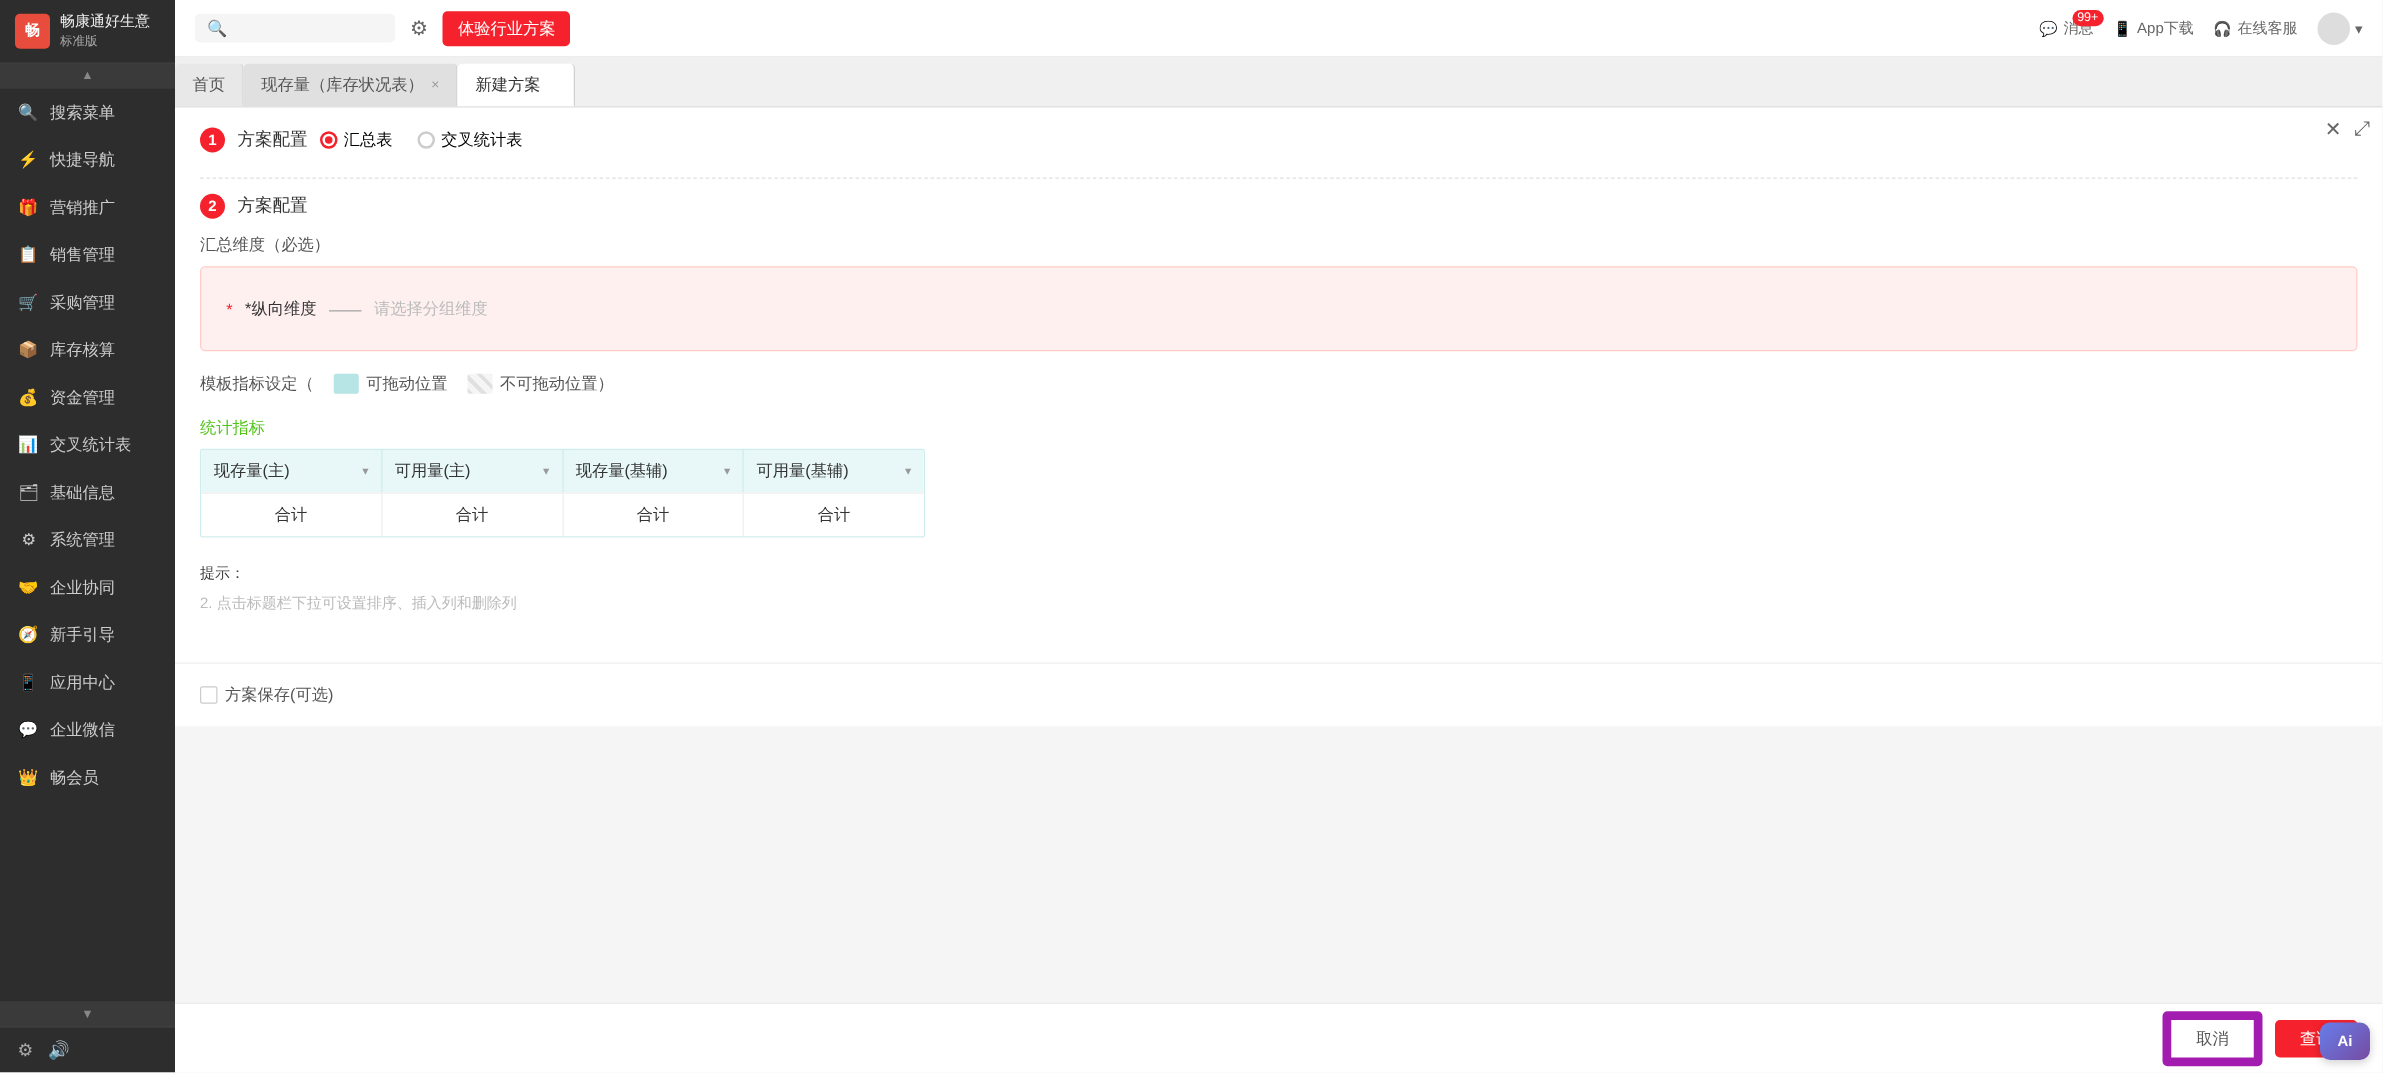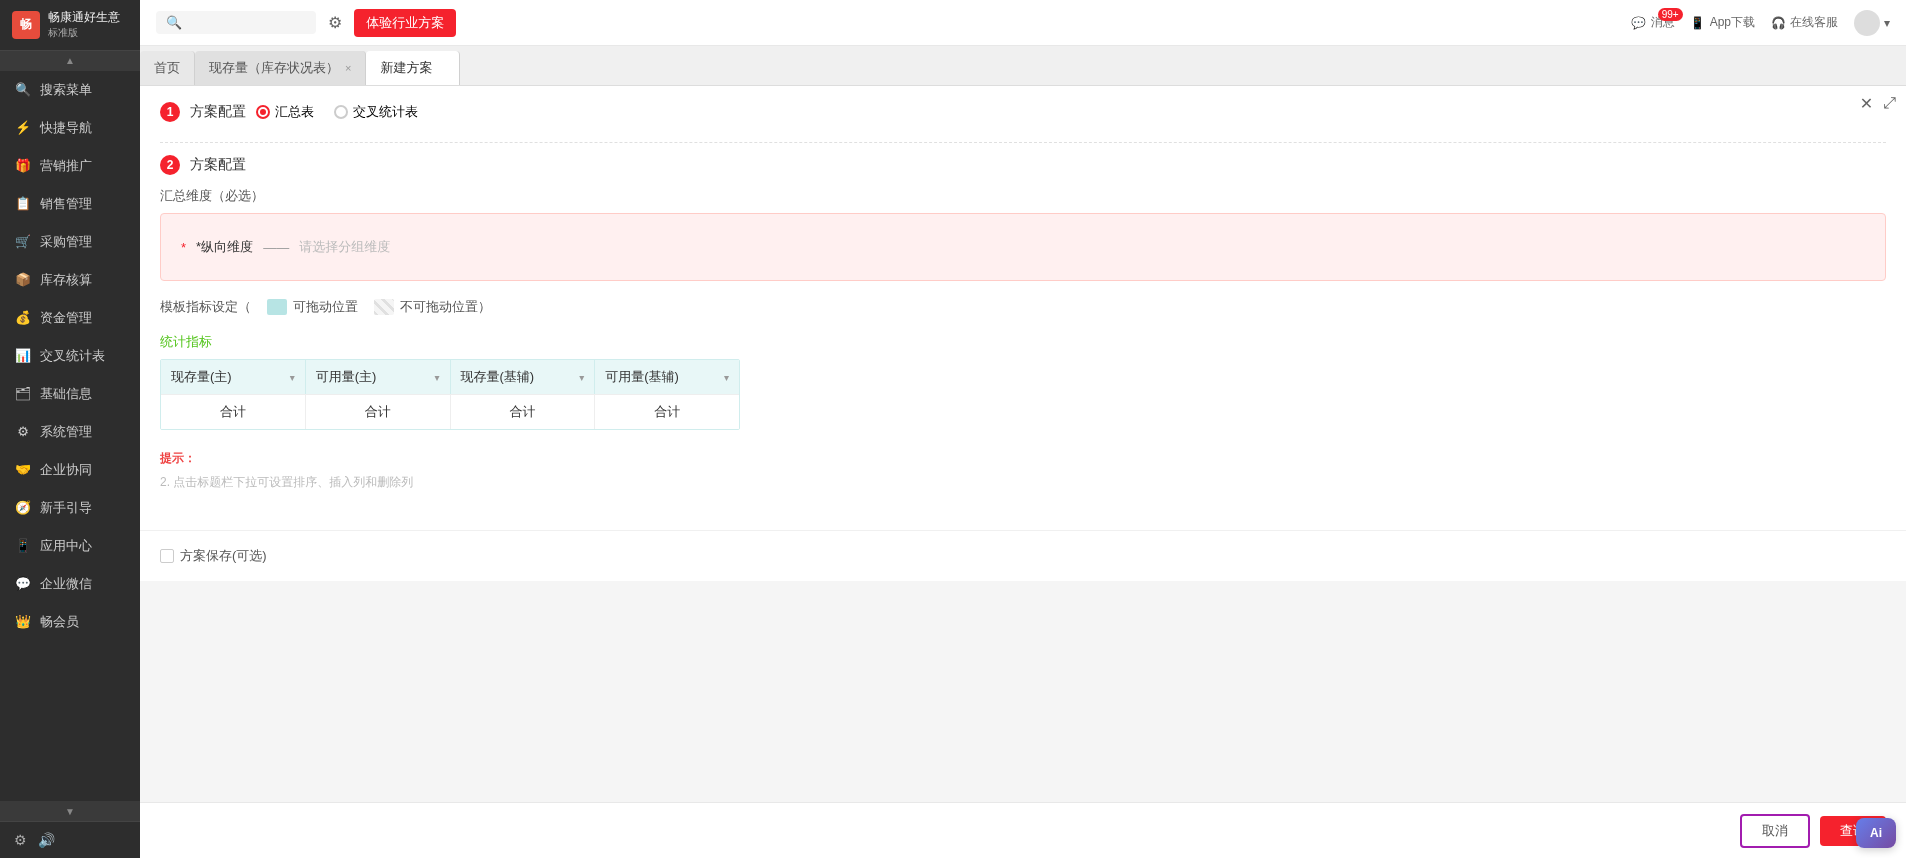--- a/index.html
+++ b/index.html
@@ -169,41 +169,41 @@
     .stats-col-chevron { color: #999; font-size: 10px; cursor: pointer; }
     .stats-table-body { display: flex; background: #fff; }
     .stats-cell {
       flex: 1; padding: 8px 10px; text-align: center;
       border-right: 1px solid #eee; font-size: 13px; color: #333; border-top: 1px solid #eee;
     }
     .stats-cell:last-child { border-right: none; }
 
     
     .tips-section { margin-top: 16px; color: #bbb; font-size: 12px; line-height: 2; }
-    .tips-title { color: #ef4444; font-weight: bold; }
+    .tips-title { color: #404040; }
 
     
     .content-footer {
       padding: 16px 20px; border-top: 1px solid #f0f0f0;
       display: flex; align-items: center; gap: 8px;
     }
     .checkbox-item { display: flex; align-items: center; gap: 6px; cursor: pointer; }
     .checkbox-box {
       width: 14px; height: 14px; border: 1px solid #ccc; border-radius: 2px;
     }
     .footer-label { font-size: 13px; color: #555; }
 
     
     .bottom-bar {
       height: 56px; background: #fff; border-top: 1px solid #e8e8e8;
       display: flex; align-items: center; justify-content: flex-end;
       padding: 0 20px; gap: 10px; flex-shrink: 0;
     }
     .btn-cancel {
-      padding: 6px 20px; border: 2px solid #a21caf; border-radius: 4px;
+      padding: 6px 20px; border: 7px solid #a21caf; border-radius: 4px;
       background: white; cursor: pointer; font-size: 13px; color: #555;
     }
     .btn-query {
       padding: 6px 20px; border: none; border-radius: 4px;
       background: #f5222d; color: white; cursor: pointer; font-size: 13px;
     }
 
     
     .ai-badge {
       position: fixed; bottom: 10px; right: 10px;

